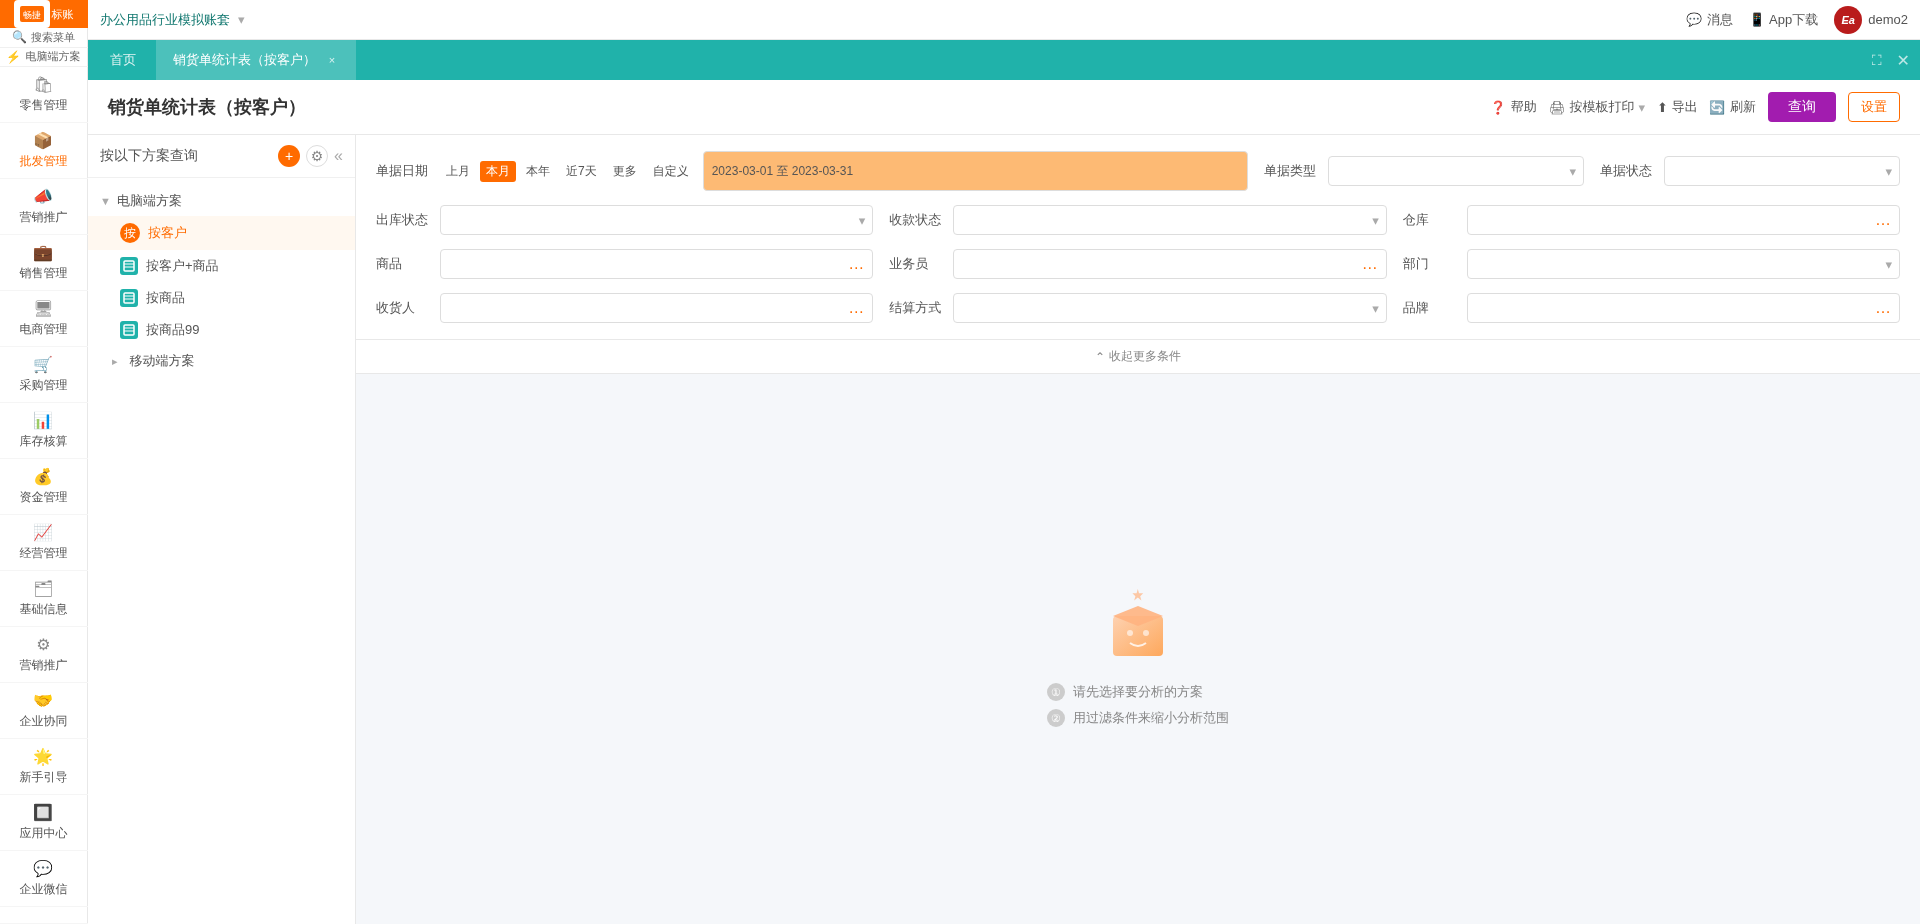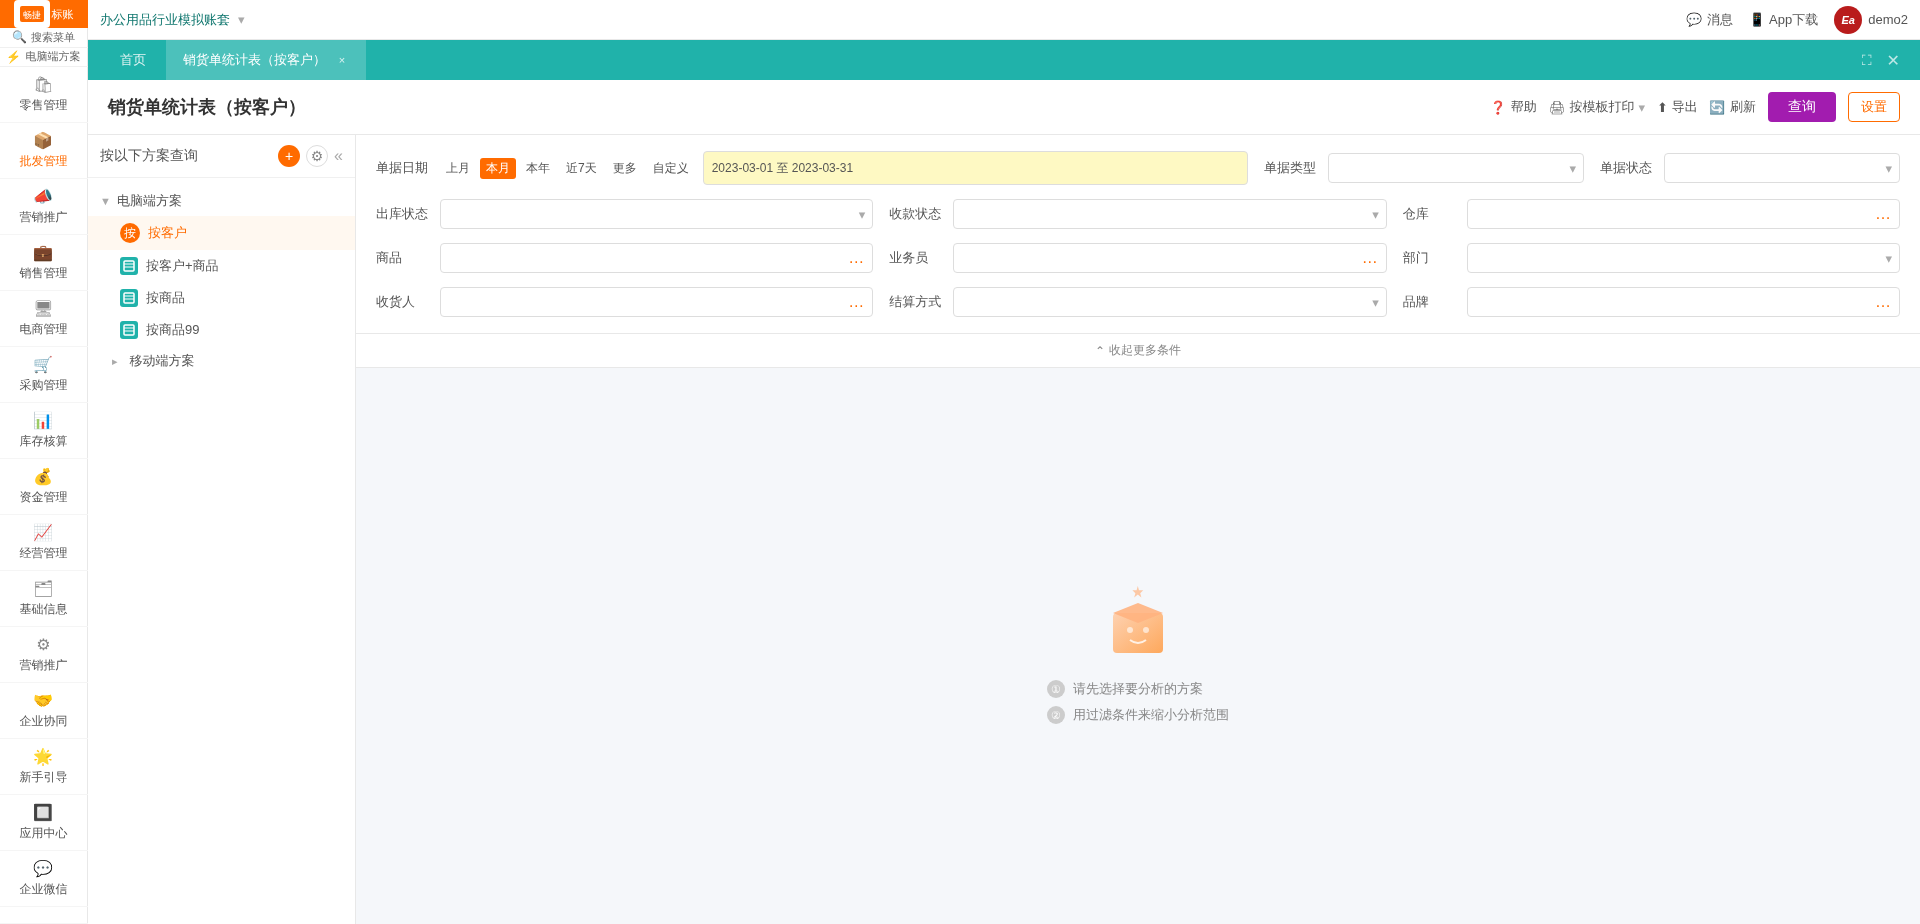--- a/index.html
+++ b/index.html
@@ -133,21 +133,21 @@
       font-weight: bold;
       font-style: italic;
     }
 
     
     .tabbar {
       height: 40px;
       background: #20b2aa;
       display: flex;
       align-items: center;
-      padding: 0 12px;
+      padding: 0 2px;
       gap: 0;
     }
     .tab-home {
       height: 40px;
       padding: 0 20px;
       display: flex;
       align-items: center;
       color: rgba(255,255,255,0.85);
       font-size: 13px;
       cursor: pointer;
@@ -437,22 +437,22 @@
       pointer-events: none;
     }
     .date-range-picker {
       flex: 1;
       display: flex;
       align-items: center;
       gap: 4px;
       border: 1px solid #ddd;
       border-radius: 4px;
       padding: 0 8px;
-      height: 34px;
-      background: #fef9c3;
+      height: 40px;
+      background: #fdba74;
       font-size: 12px;
       color: #555;
     }
     .date-tabs {
       display: flex;
       align-items: center;
       gap: 4px;
       flex-shrink: 0;
     }
     .date-tab {

